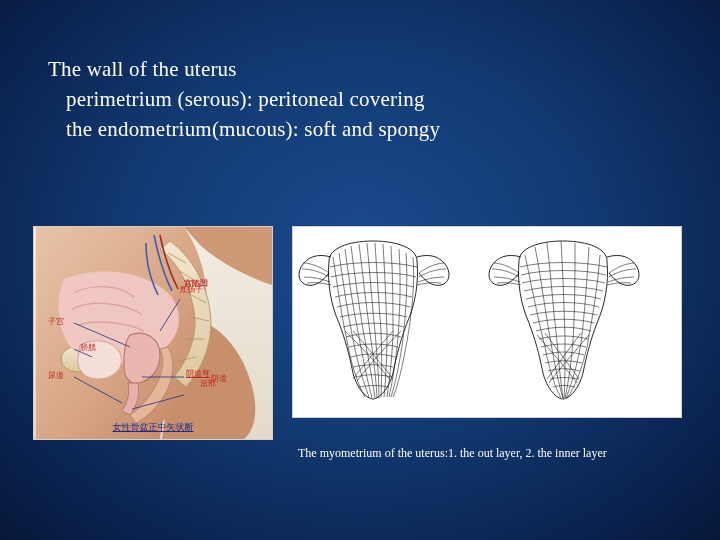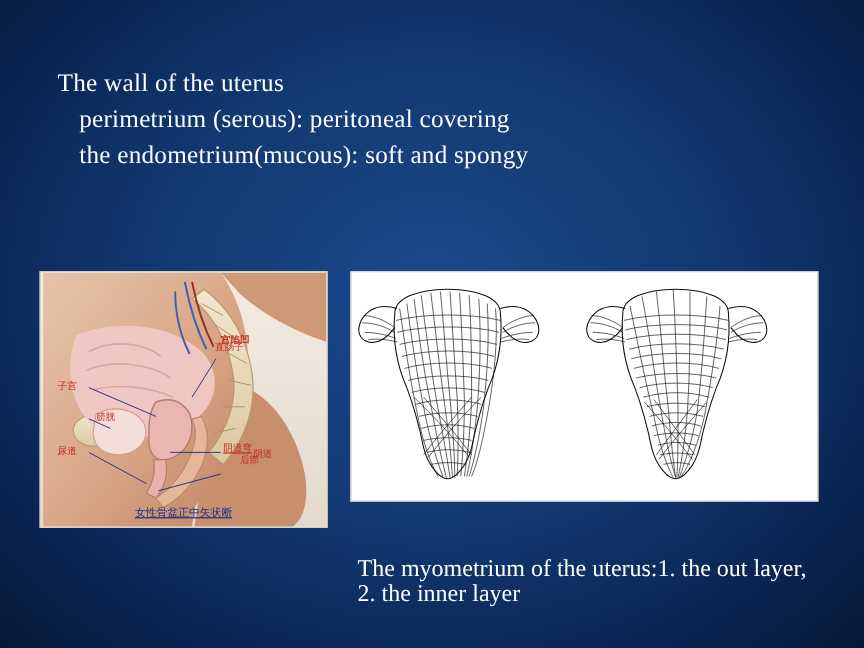--- a/index.html
+++ b/index.html
@@ -56,23 +56,23 @@
     width: 388px;
     height: 190px;
     background: #ffffff;
     border: 1px solid #cfcfcf;
     overflow: hidden;
   }
 
   .caption {
     position: absolute;
     left: 298px;
-    top: 464px;
+    top: 443px;
     width: 390px;
-    font-size: 20px;
+    font-size: 12px;
     line-height: 21px;
     color: #ffffff;
   }
 
   
   .cn-label {
     position: absolute;
     font-family: "DejaVu Sans", sans-serif;
     font-size: 8px;
     color: #c2281f;

